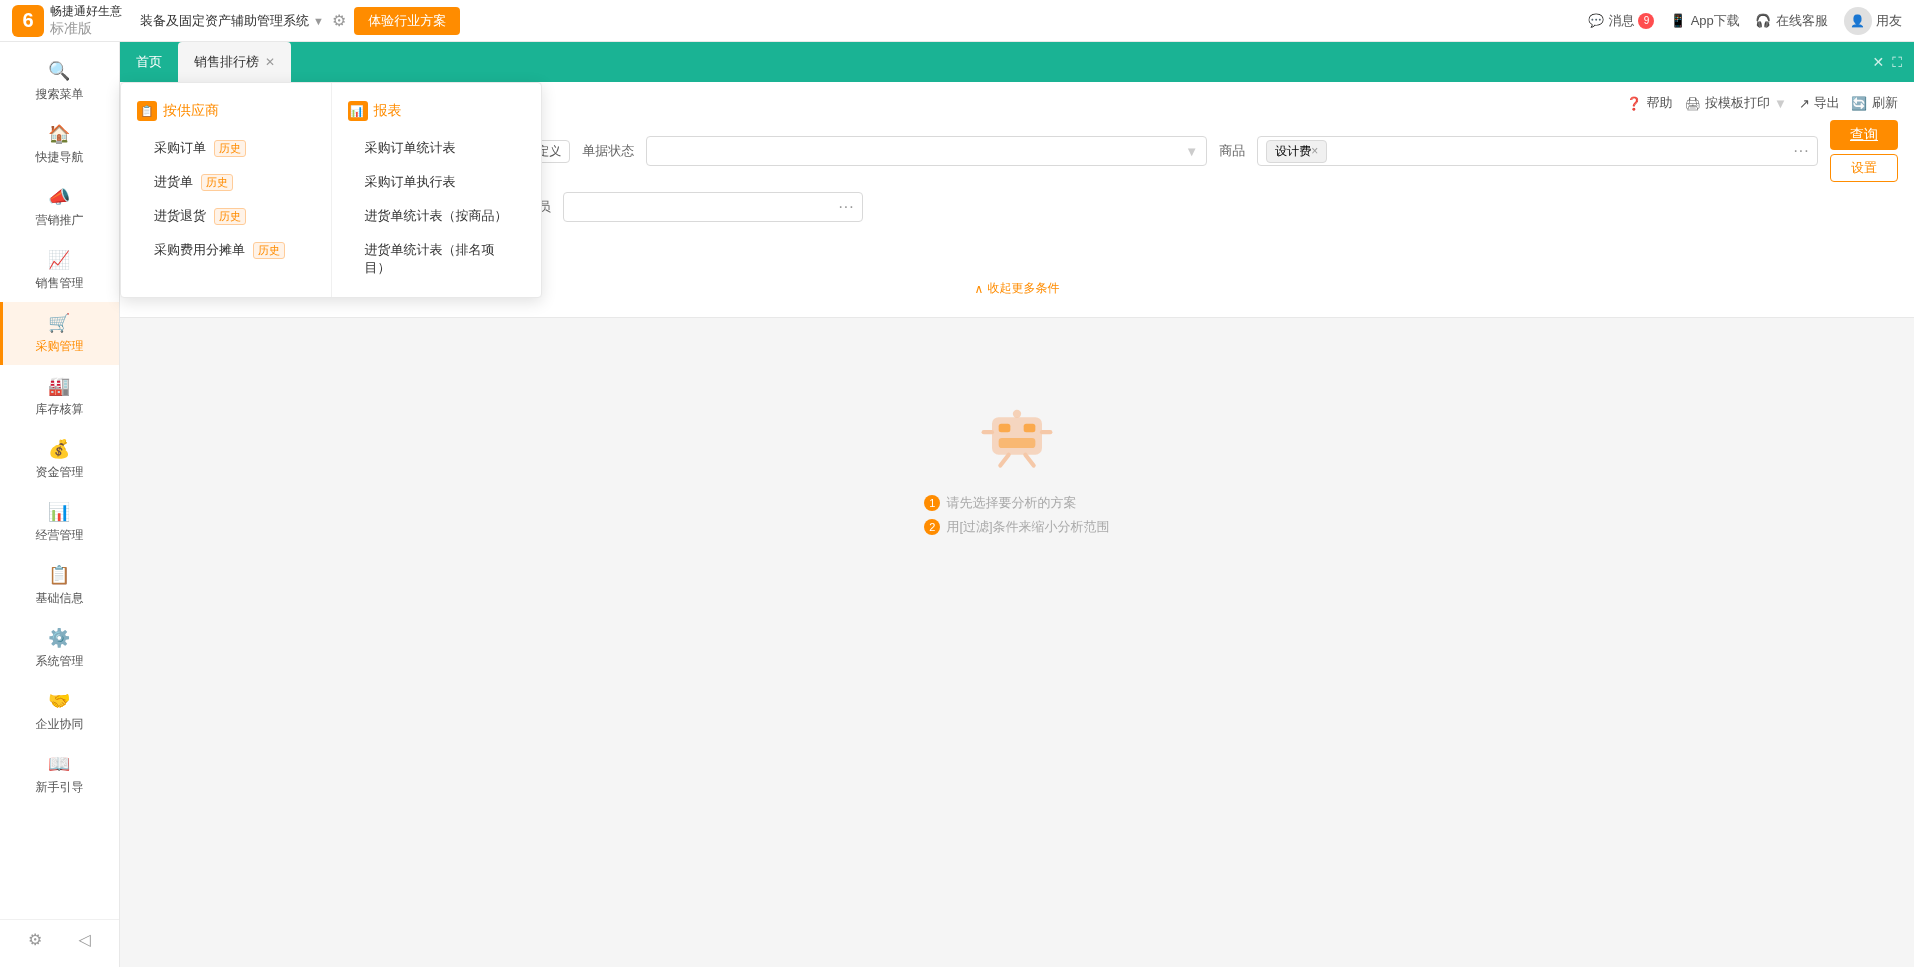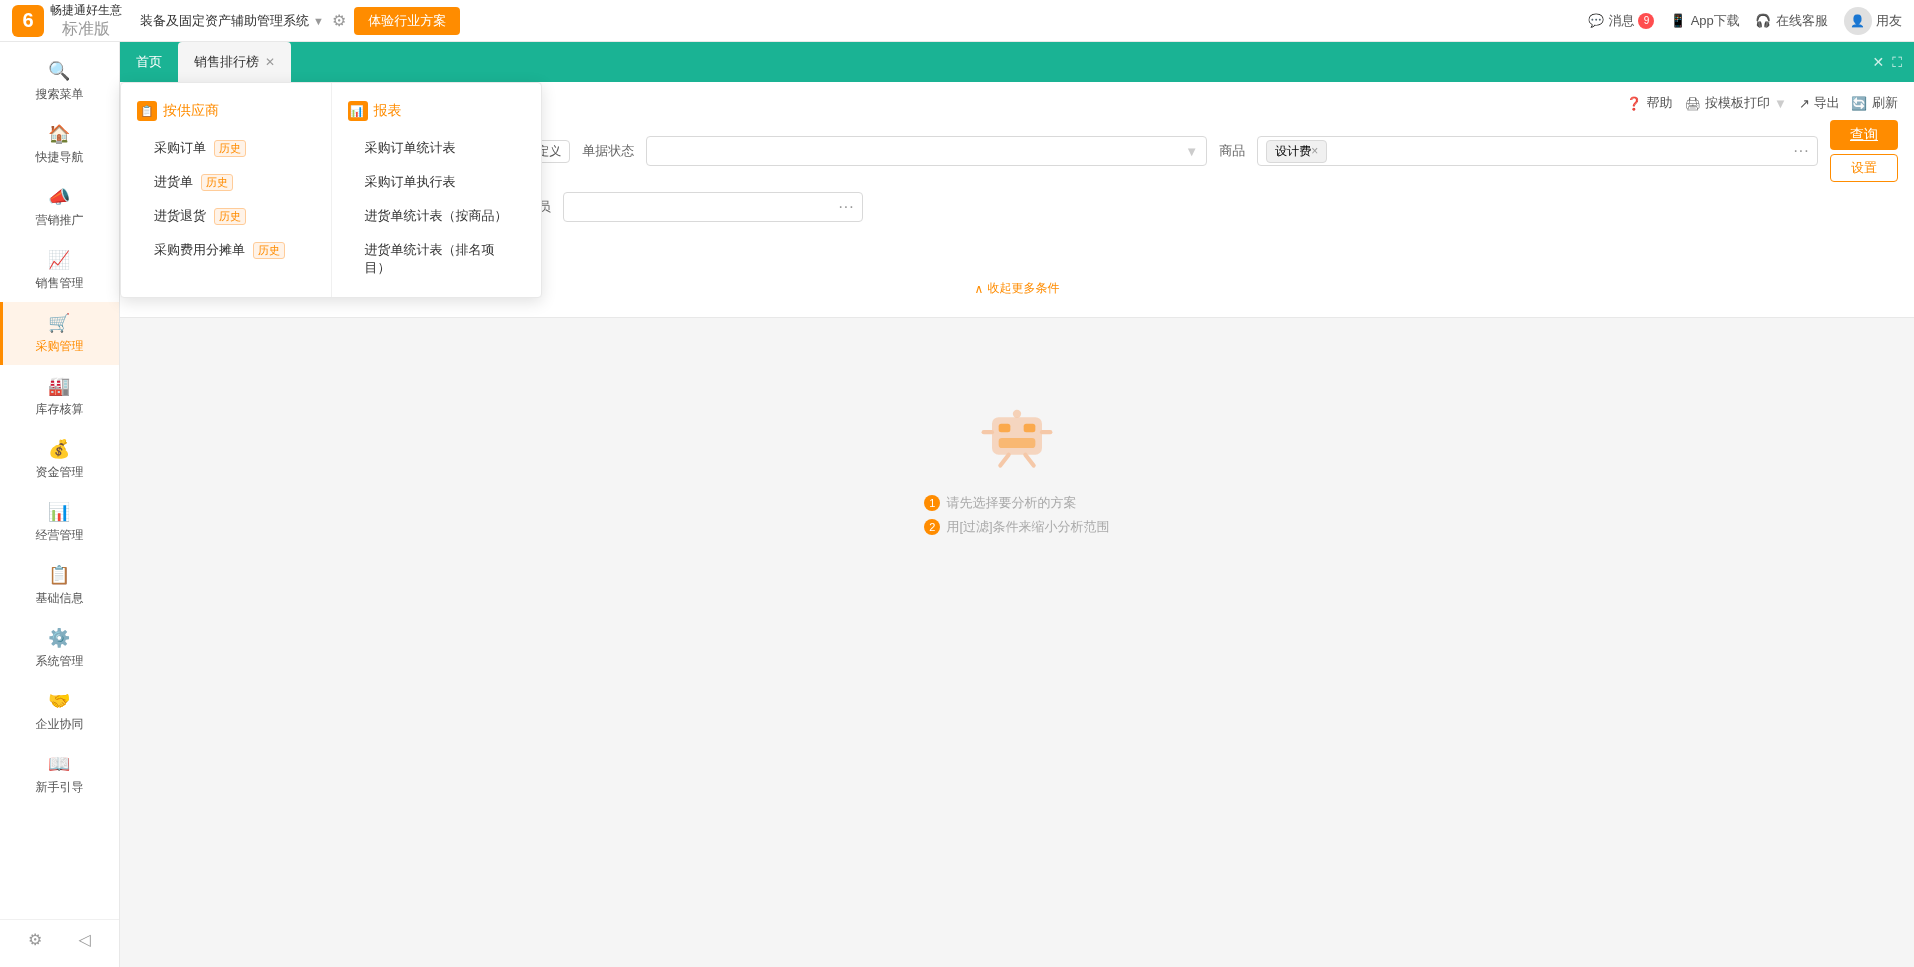--- a/index.html
+++ b/index.html
@@ -326,21 +326,21 @@
 </head>
 <body>
 
 <div class="top-header">
   <div class="logo-area">
     <div class="logo-icon">
       <span style="font-size:20px; font-weight:bold; color:white;">6</span>
     </div>
     <div>
       <div style="font-size:12px; color:#333; font-weight:500;">畅捷通好生意</div>
-      <div style="font-size:16px; color:#999;margin-left:12px;">标准版</div>
+      <div style="font-size:14px; color:#999;">标准版</div>
     </div>
   </div>
 
   <div class="header-center">
     <span class="system-title">
       <span>装备及固定资产辅助管理系统</span>
       <span class="arrow">▼</span>
     </span>
     <span class="settings-icon">⚙</span>
     <button class="industry-btn">体验行业方案</button>

